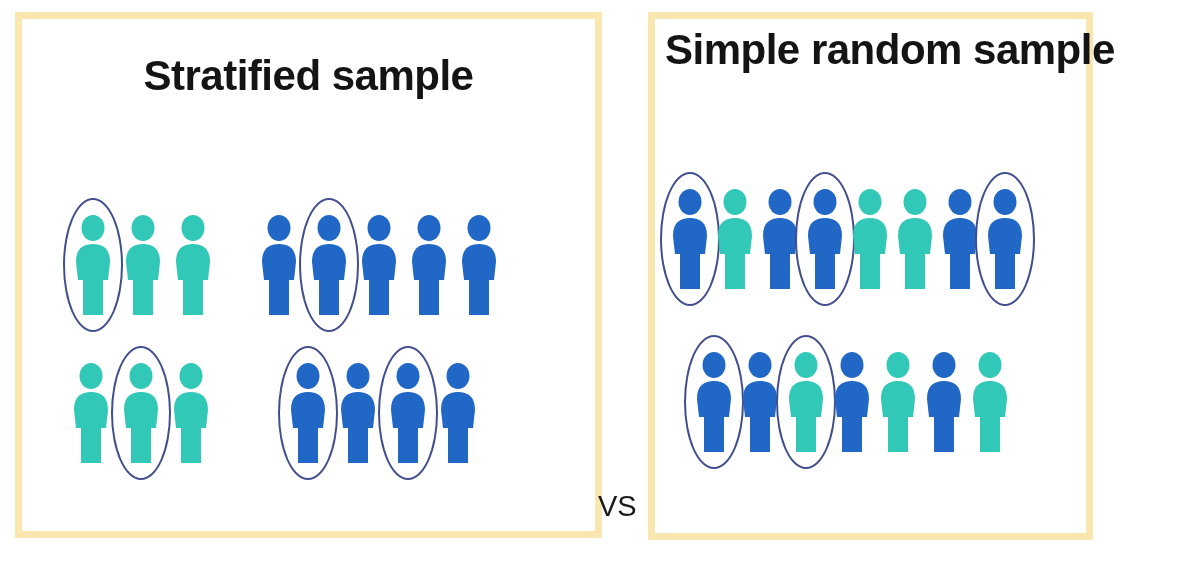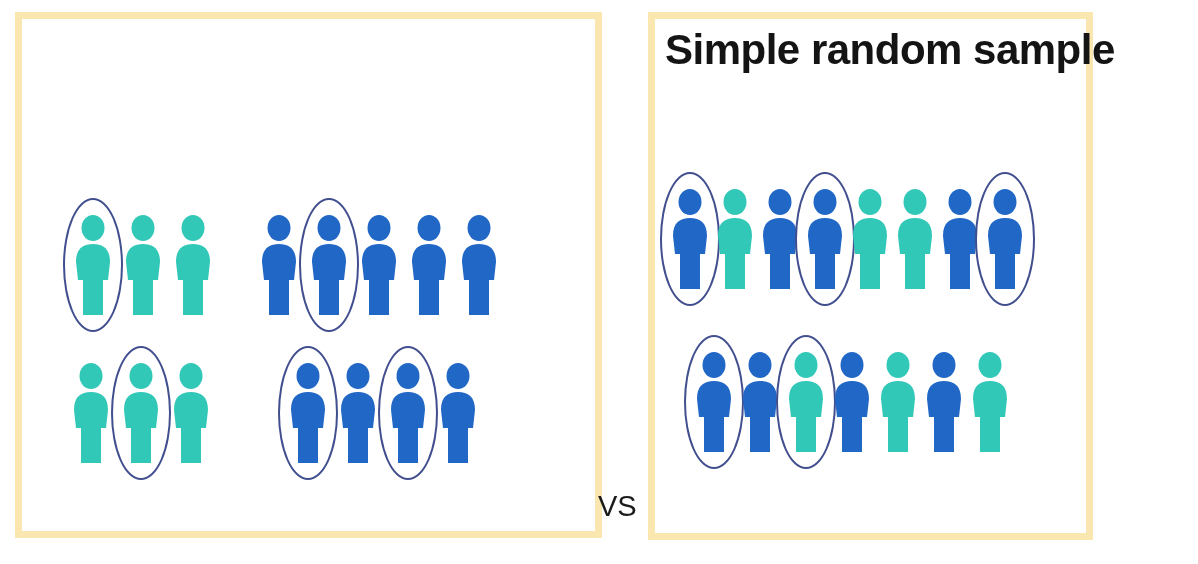--- a/index.html
+++ b/index.html
@@ -71,20 +71,21 @@
     letter-spacing: 0px;
     line-height: 1;
   }
 </style>
 </head>
 <body>
 
 <div class="canvas">
 
   <section class="panel panel-stratified" style="border-color: rgb(250, 230, 175); background: rgb(255, 255, 255);">
+    <h2 class="panel-title" style="color: rgb(20, 20, 20);">Stratified sample</h2>
     <div class="people-rows">
         <div class="people-row">
           <div class="people-group">
             <div class="person">
               <svg viewBox="0 0 38 100">
                 <ellipse cx="19" cy="13" rx="11.5" ry="13" fill="#32C8B7"></ellipse>
                 <path d="M2,47 C2,33.5 9,29 19,29 C29,29 36,33.5 36,47 L34,65 L29,65 L29,100 L9,100 L9,65 L4,65 Z" fill="#32C8B7"></path>
               </svg>
               <span class="sel-ellipse" style="border-color: rgb(65, 79, 142);"></span>
             </div>

